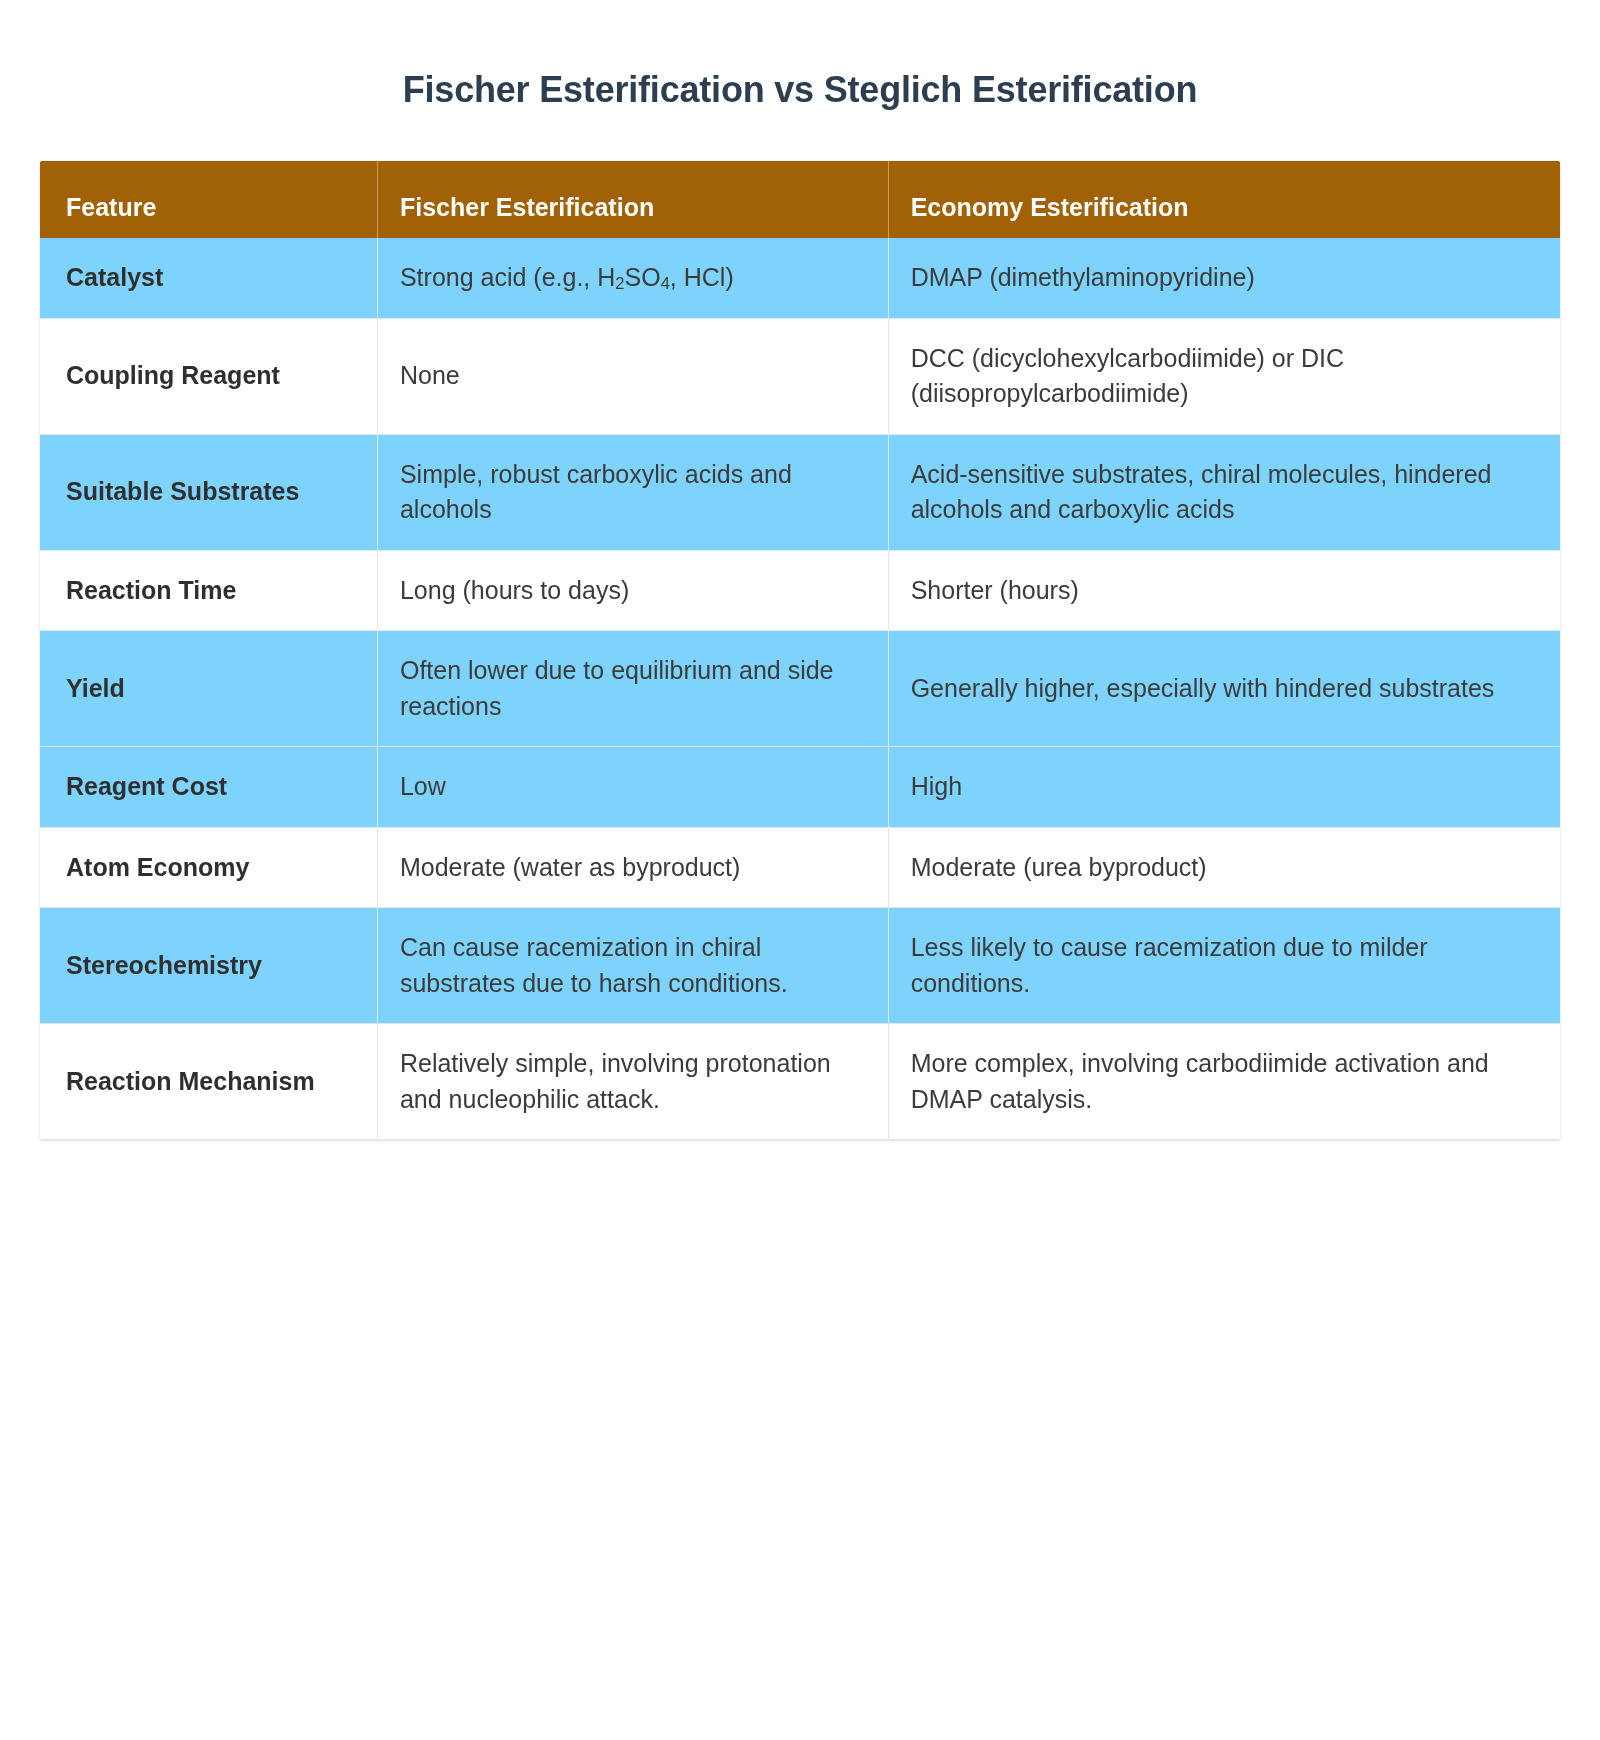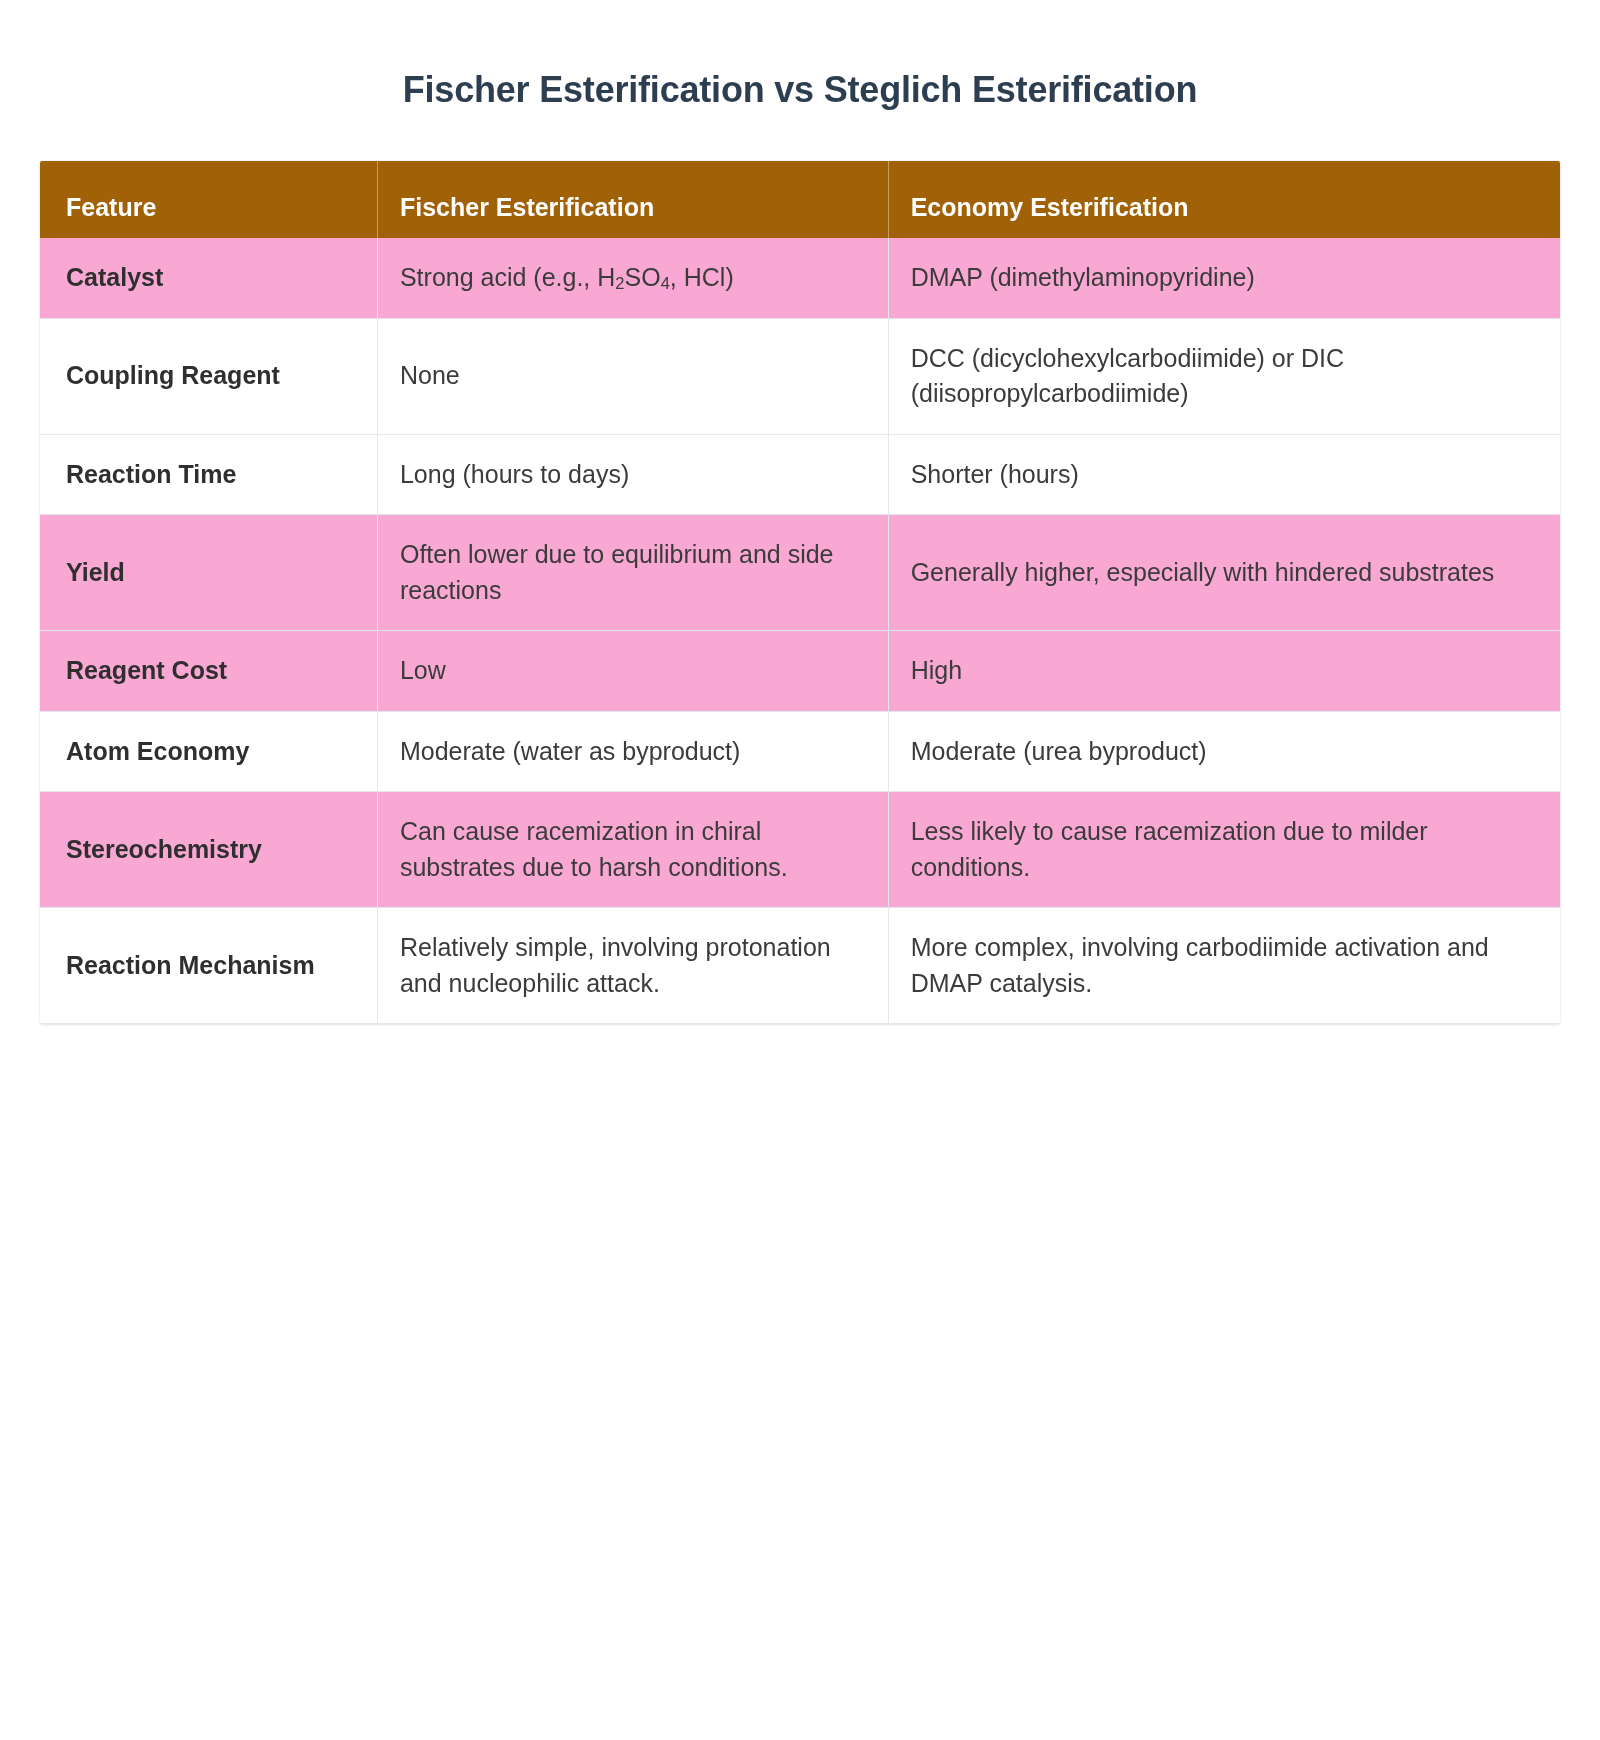--- a/index.html
+++ b/index.html
@@ -55,21 +55,21 @@
     vertical-align: bottom;
     padding: 32px 22px 16px 22px;
     border: none;
     line-height: 1.15;
   }
   thead th.hcol-1 { padding-left: 26px; }
   thead th.hcol-2,
   thead th.hcol-3 { border-left: 1px solid rgba(255,255,255,0.38); }
 
   tbody tr { background: #ffffff; }
-  tbody tr.alt { background: #f9a8d4; }
+  tbody tr.alt { background: #7dd3fc; }
 
   tbody td {
     font-size: 25px;
     line-height: 1.42;
     color: #3b3b3b;
     vertical-align: middle;
     padding: 22px 22px;
     border-bottom: 1px solid #e3e6ea;
     border-right: 1px solid #e3e6ea;
   }
@@ -108,20 +108,25 @@
           <tr class="alt">
             <td class="feature">Catalyst</td>
             <td>Strong acid (e.g., H<sub>2</sub>SO<sub>4</sub>, HCl)</td>
             <td class="last">DMAP (dimethylaminopyridine)</td>
           </tr>
           <tr>
             <td class="feature">Coupling Reagent</td>
             <td>None</td>
             <td class="last">DCC (dicyclohexylcarbodiimide) or DIC (diisopropylcarbodiimide)</td>
           </tr>
+          <tr class="alt">
+            <td class="feature">Suitable Substrates</td>
+            <td>Simple, robust carboxylic acids and alcohols</td>
+            <td class="last">Acid-sensitive substrates, chiral molecules, hindered alcohols and carboxylic acids</td>
+          </tr>
           <tr>
             <td class="feature">Reaction Time</td>
             <td>Long (hours to days)</td>
             <td class="last">Shorter (hours)</td>
           </tr>
           <tr class="alt">
             <td class="feature">Yield</td>
             <td>Often lower due to equilibrium and side reactions</td>
             <td class="last">Generally higher, especially with hindered substrates</td>
           </tr>

